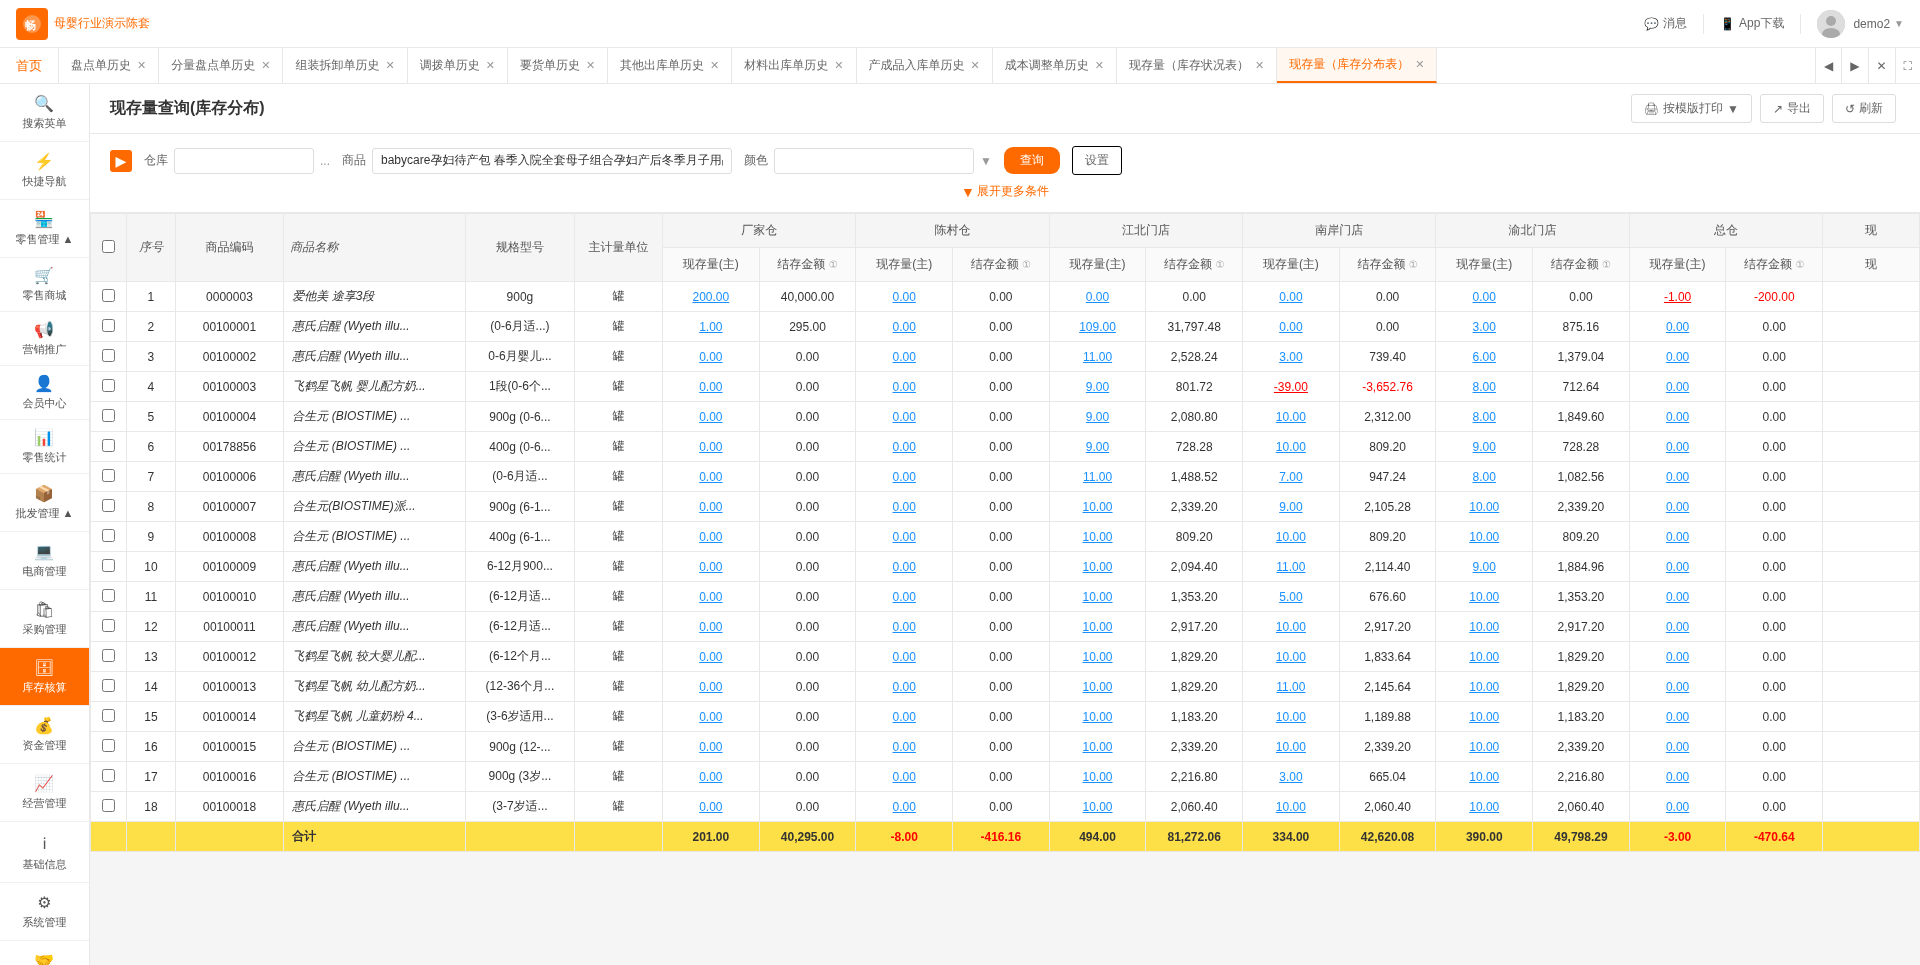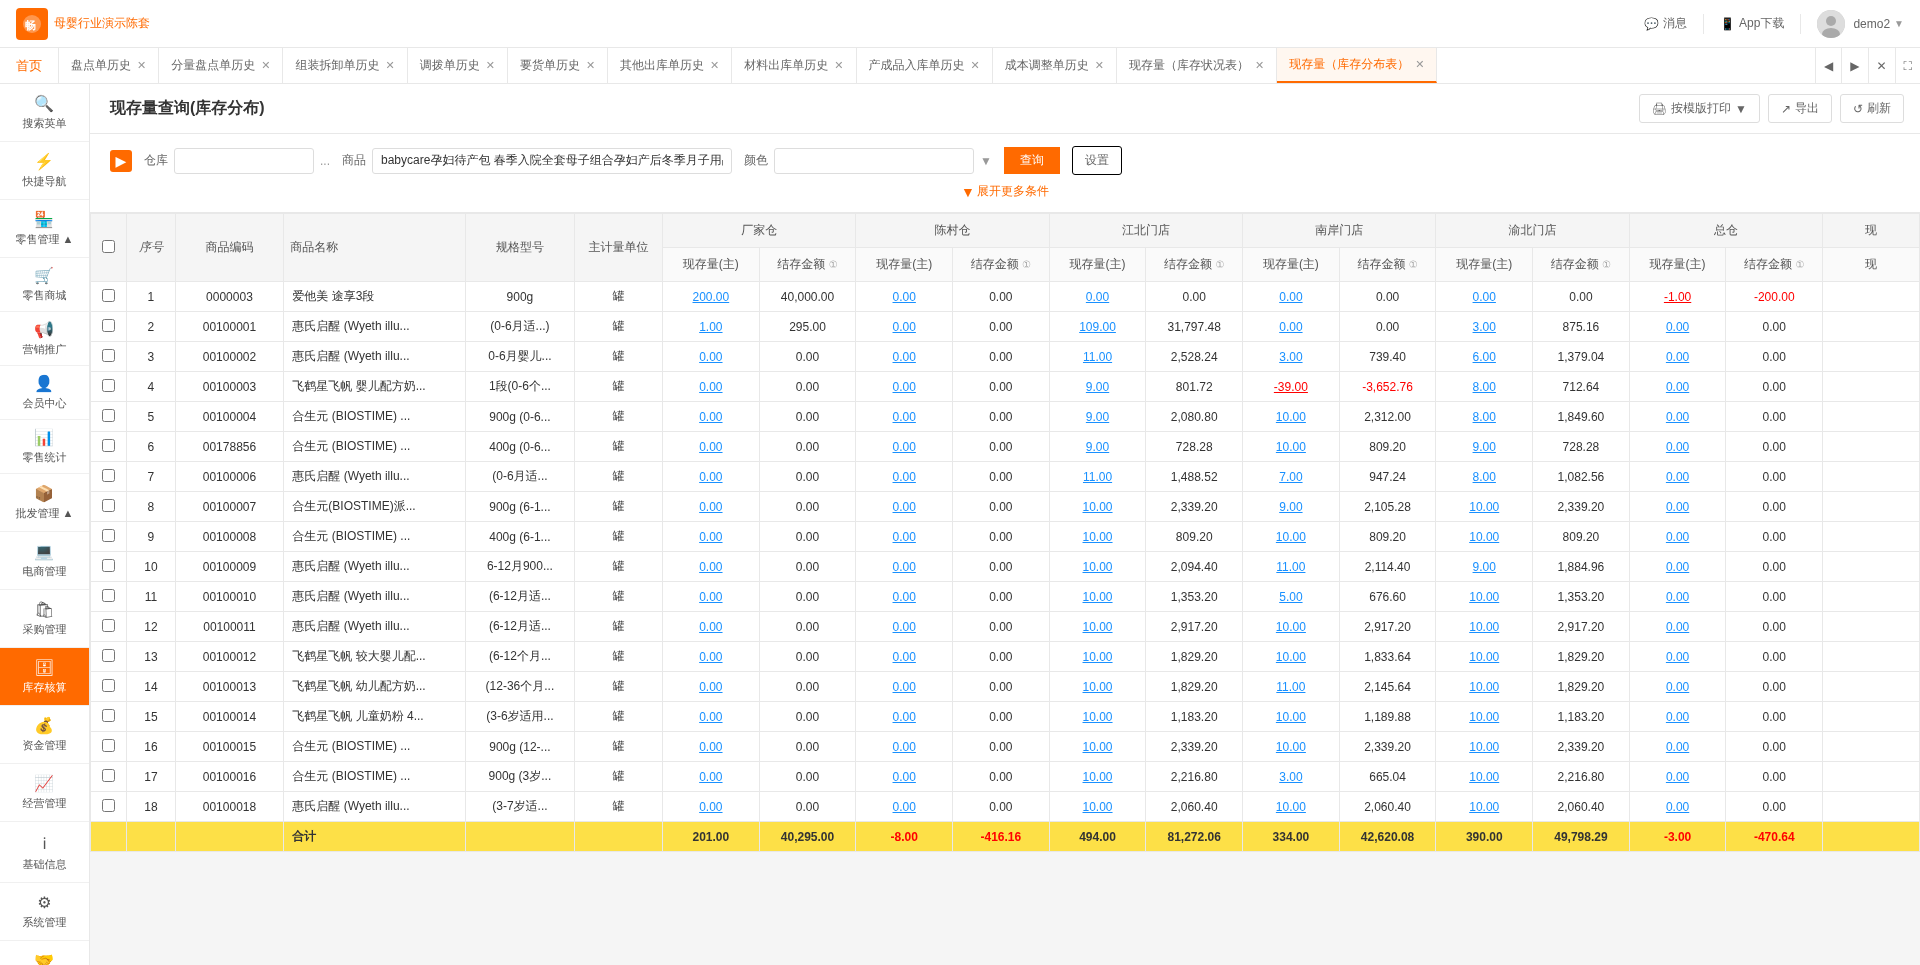--- a/index.html
+++ b/index.html
@@ -102,21 +102,21 @@
       margin-top: 84px;
       margin-left: 90px;
       padding: 0;
       background: #f5f5f5;
       min-height: calc(100vh - 84px);
     }
     
     
     .page-header {
       background: #fff;
-      padding: 10px 16px 0 20px;
+      padding: 10px 24px 0 20px;
       display: flex;
       align-items: center;
       justify-content: space-between;
       border-bottom: 1px solid #e8e8e8;
     }
     .page-title { font-size: 16px; font-weight: bold; color: #333; padding-bottom: 10px; }
     .page-actions { display: flex; align-items: center; gap: 8px; padding-bottom: 10px; }
     .action-btn {
       padding: 5px 12px;
       border: 1px solid #ddd;
@@ -149,21 +149,21 @@
       outline: none;
       width: 140px;
     }
     .filter-input-long { width: 360px; }
     .filter-expand { color: #ff6a00; cursor: pointer; font-size: 12px; display: flex; align-items: center; gap: 2px; }
     .orange-btn {
       padding: 5px 16px;
       background: #ff6a00;
       color: #fff;
       border: none;
-      border-radius: 0;
+      border-radius: 9px;
       cursor: pointer;
       font-size: 12px;
     }
     .white-btn {
       padding: 5px 12px;
       background: #fff;
       color: #666;
       border: 1px solid #000000;
       border-radius: 3px;
       cursor: pointer;
@@ -224,21 +224,21 @@
     
     .color-filter-input { width: 200px; }
     
     .expand-icon { color: #ff6a00; font-size: 14px; }
     
     .top-separator { border-left: 1px solid #e8e8e8; height: 20px; }
     
     .checkbox-col { width: 30px; }
     .idx-col { width: 40px; font-style: italic; }
     .code-col { width: 90px; }
-    .name-col { width: 140px; text-align: left !important; }
+    .name-col { width: 140px; text-align: left !important; font-style: italic; }
     .spec-col { width: 90px; }
     .unit-col { width: 60px; }
     .num-col { width: 80px; }
     
     .info-icon { color: #aaa; font-size: 10px; cursor: pointer; }
     
     .btn-toggle-expand {
       width: 22px; height: 22px;
       background: #ff6a00;
       color: #fff;

